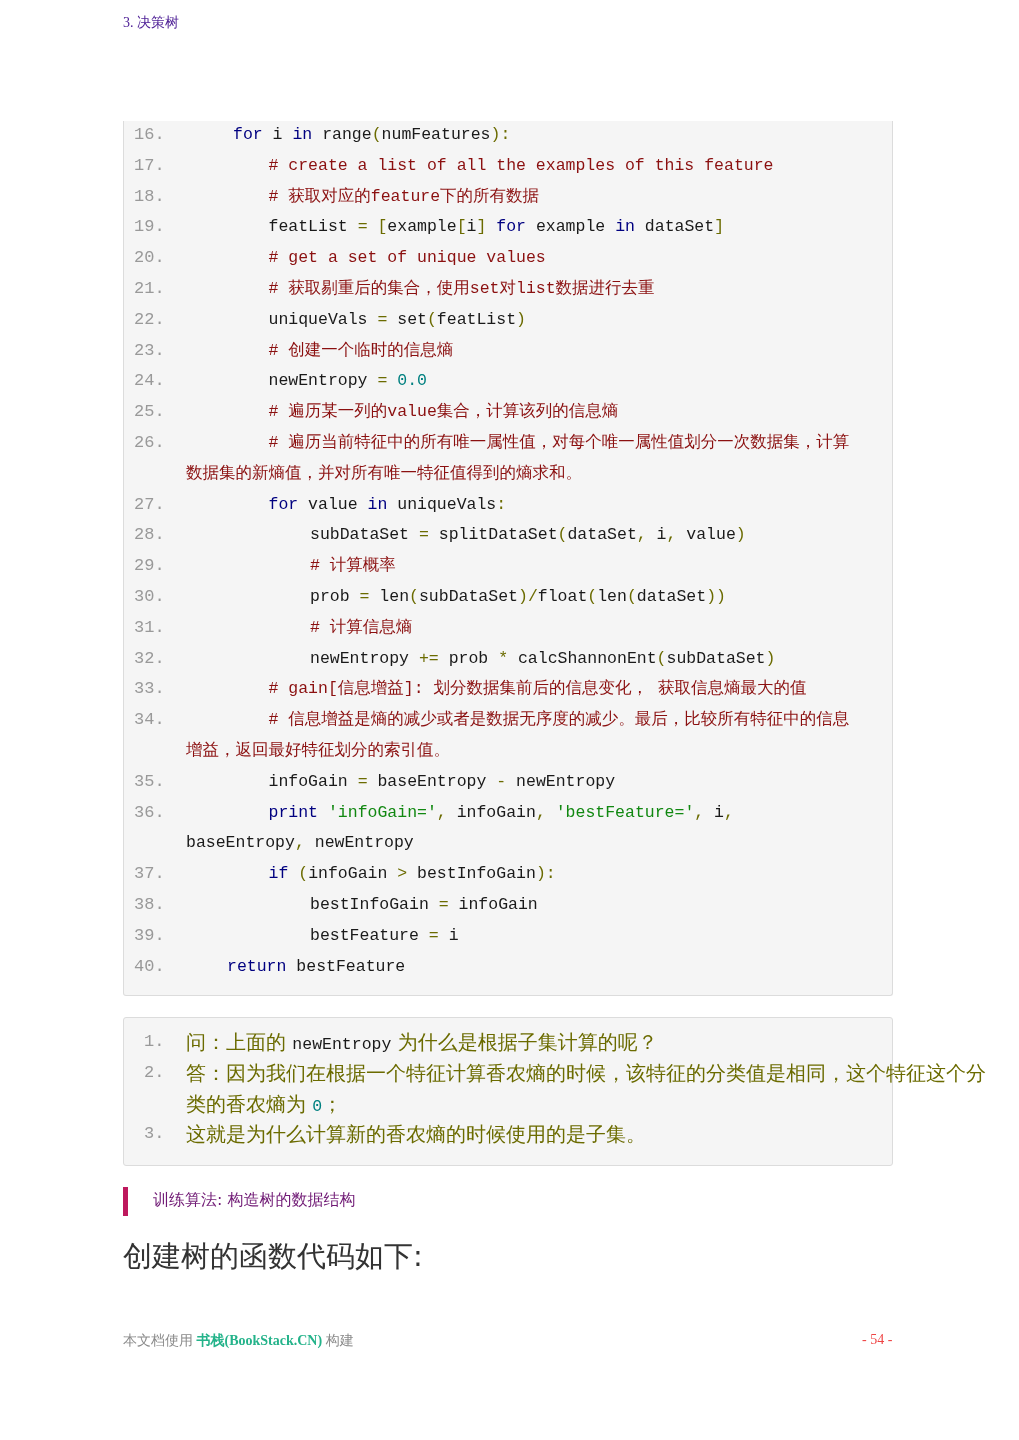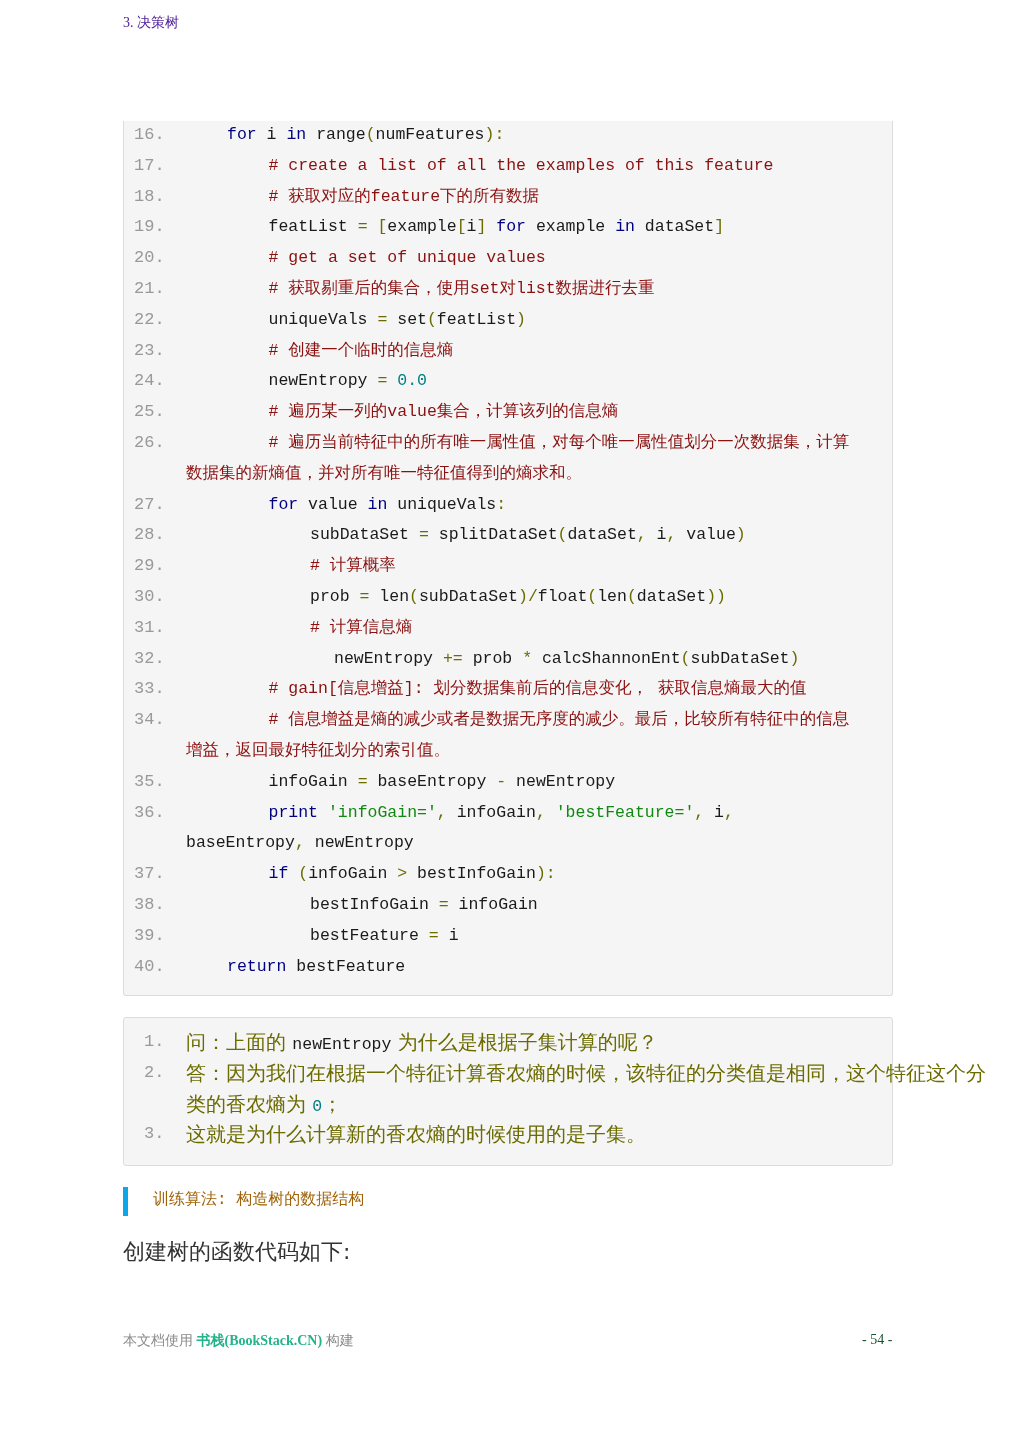--- a/index.html
+++ b/index.html
@@ -11,50 +11,50 @@
   .ln { position:absolute; left:10px; width:40px; color:#999999; font-family:"Liberation Mono", monospace; font-size:17px; }
   .content { position:absolute; left:62px; color:#1a1a1a; }
   .kw { color:#000080; }
   .cm { color:#8b1010; }
   .pn { color:#6b6b00; }
   .nm { color:#008080; }
   .st { color:#118811; }
   .op { color:#6b6b00; }
   .note-text { color:#6b6b00; font-family:"DejaVu Sans", sans-serif; font-size:20px; }
   .note-code { color:#1a1a1a; font-family:"Liberation Mono", monospace; }
-  .quote { position:absolute; left:123px; top:1187px; height:29px; border-left:5px solid #0ea5e9; padding-left:25px; font-size:16px; color:#a16207; line-height:26px;font-family:Liberation Mono, monospace; }
-  .h2 { position:absolute; left:123px; top:1237px; font-size:22px; color:#333333; }
+  .quote { position:absolute; left:123px; top:1187px; height:29px; border-left:5px solid #be185d; padding-left:25px; font-size:16px; color:#701a75; line-height:26px; }
+  .h2 { position:absolute; left:123px; top:1237px; font-size:29px; color:#333333; }
   .footer-left { position:absolute; left:123px; top:1332px; font-family:"Liberation Serif", serif; font-size:14px; color:#8a8a8a; }
   .footer-left .brand { color:#24b38a; font-weight:bold; }
-  .footer-right { position:absolute; left:862px; top:1332px; font-family:"Liberation Serif", serif; font-size:14px; color:#14532d; }
+  .footer-right { position:absolute; left:862px; top:1332px; font-family:"Liberation Serif", serif; font-size:14px; color:#ef4444; }
 </style>
 </head>
 <body>
 
 <div class="header">3. 决策树</div>
 
 <div class="code-block" id="codeBlock">
-    <div class="line" style="top: 4px;"><span class="ln">16.</span><span class="content" style="left: 103px;"><span class="kw">for</span><span> i </span><span class="kw">in</span><span> range</span><span class="pn">(</span><span>numFeatures</span><span class="pn">):</span></span></div>
+    <div class="line" style="top: 4px;"><span class="ln">16.</span><span class="content" style="left: 109px;"><span class="kw">for</span><span> i </span><span class="kw">in</span><span> range</span><span class="pn">(</span><span>numFeatures</span><span class="pn">):</span></span></div>
     <div class="line" style="top: 34.8px;"><span class="ln">17.</span><span class="content" style="left: 144.5px;"><span class="cm"># create a list of all the examples of this feature</span></span></div>
     <div class="line" style="top: 65.6px;"><span class="ln">18.</span><span class="content" style="left: 144.5px;"><span class="cm"># 获取对应的feature下的所有数据</span></span></div>
     <div class="line" style="top: 96.4px;"><span class="ln">19.</span><span class="content" style="left: 144.5px;"><span>featList </span><span class="op">=</span><span> </span><span class="pn">[</span><span>example</span><span class="pn">[</span><span>i</span><span class="pn">]</span><span> </span><span class="kw">for</span><span> example </span><span class="kw">in</span><span> dataSet</span><span class="pn">]</span></span></div>
     <div class="line" style="top: 127.2px;"><span class="ln">20.</span><span class="content" style="left: 144.5px;"><span class="cm"># get a set of unique values</span></span></div>
     <div class="line" style="top: 158px;"><span class="ln">21.</span><span class="content" style="left: 144.5px;"><span class="cm"># 获取剔重后的集合，使用set对list数据进行去重</span></span></div>
     <div class="line" style="top: 188.8px;"><span class="ln">22.</span><span class="content" style="left: 144.5px;"><span>uniqueVals </span><span class="op">=</span><span> set</span><span class="pn">(</span><span>featList</span><span class="pn">)</span></span></div>
     <div class="line" style="top: 219.6px;"><span class="ln">23.</span><span class="content" style="left: 144.5px;"><span class="cm"># 创建一个临时的信息熵</span></span></div>
     <div class="line" style="top: 250.4px;"><span class="ln">24.</span><span class="content" style="left: 144.5px;"><span>newEntropy </span><span class="op">=</span><span> </span><span class="nm">0.0</span></span></div>
     <div class="line" style="top: 281.2px;"><span class="ln">25.</span><span class="content" style="left: 144.5px;"><span class="cm"># 遍历某一列的value集合，计算该列的信息熵</span></span></div>
     <div class="line" style="top: 312px;"><span class="ln">26.</span><span class="content" style="left: 144.5px;"><span class="cm"># 遍历当前特征中的所有唯一属性值，对每个唯一属性值划分一次数据集，计算</span></span></div>
     <div class="line" style="top: 342.8px;"><span class="content" style="left: 62px;"><span class="cm">数据集的新熵值，并对所有唯一特征值得到的熵求和。</span></span></div>
     <div class="line" style="top: 373.6px;"><span class="ln">27.</span><span class="content" style="left: 144.5px;"><span class="kw">for</span><span> value </span><span class="kw">in</span><span> uniqueVals</span><span class="pn">:</span></span></div>
     <div class="line" style="top: 404.4px;"><span class="ln">28.</span><span class="content" style="left: 186px;"><span>subDataSet </span><span class="op">=</span><span> splitDataSet</span><span class="pn">(</span><span>dataSet</span><span class="pn">,</span><span> i</span><span class="pn">,</span><span> value</span><span class="pn">)</span></span></div>
     <div class="line" style="top: 435.2px;"><span class="ln">29.</span><span class="content" style="left: 186px;"><span class="cm"># 计算概率</span></span></div>
     <div class="line" style="top: 466px;"><span class="ln">30.</span><span class="content" style="left: 186px;"><span>prob </span><span class="op">=</span><span> len</span><span class="pn">(</span><span>subDataSet</span><span class="pn">)</span><span class="op">/</span><span>float</span><span class="pn">(</span><span>len</span><span class="pn">(</span><span>dataSet</span><span class="pn">))</span></span></div>
     <div class="line" style="top: 496.8px;"><span class="ln">31.</span><span class="content" style="left: 186px;"><span class="cm"># 计算信息熵</span></span></div>
-    <div class="line" style="top: 527.6px;"><span class="ln">32.</span><span class="content" style="left: 186px; margin-left: 24px;"><span>newEntropy </span><span class="op">+=</span><span> prob </span><span class="op">*</span><span> calcShannonEnt</span><span class="pn">(</span><span>subDataSet</span><span class="pn">)</span></span></div>
+    <div class="line" style="top: 527.6px;"><span class="ln">32.</span><span class="content" style="left: 186px;"><span>newEntropy </span><span class="op">+=</span><span> prob </span><span class="op">*</span><span> calcShannonEnt</span><span class="pn">(</span><span>subDataSet</span><span class="pn">)</span></span></div>
     <div class="line" style="top: 558.4px;"><span class="ln">33.</span><span class="content" style="left: 144.5px;"><span class="cm"># gain[信息增益]: 划分数据集前后的信息变化， 获取信息熵最大的值</span></span></div>
     <div class="line" style="top: 589.2px;"><span class="ln">34.</span><span class="content" style="left: 144.5px;"><span class="cm"># 信息增益是熵的减少或者是数据无序度的减少。最后，比较所有特征中的信息</span></span></div>
     <div class="line" style="top: 620px;"><span class="content" style="left: 62px;"><span class="cm">增益，返回最好特征划分的索引值。</span></span></div>
     <div class="line" style="top: 650.8px;"><span class="ln">35.</span><span class="content" style="left: 144.5px;"><span>infoGain </span><span class="op">=</span><span> baseEntropy </span><span class="op">-</span><span> newEntropy</span></span></div>
     <div class="line" style="top: 681.6px;"><span class="ln">36.</span><span class="content" style="left: 144.5px;"><span class="kw">print</span><span> </span><span class="st">'infoGain='</span><span class="pn">,</span><span> infoGain</span><span class="pn">,</span><span> </span><span class="st">'bestFeature='</span><span class="pn">,</span><span> i</span><span class="pn">,</span></span></div>
     <div class="line" style="top: 712.4px;"><span class="content" style="left: 62px;"><span>baseEntropy</span><span class="pn">,</span><span> newEntropy</span></span></div>
     <div class="line" style="top: 743.2px;"><span class="ln">37.</span><span class="content" style="left: 144.5px;"><span class="kw">if</span><span> </span><span class="pn">(</span><span>infoGain </span><span class="op">&gt;</span><span> bestInfoGain</span><span class="pn">):</span></span></div>
     <div class="line" style="top: 774px;"><span class="ln">38.</span><span class="content" style="left: 186px;"><span>bestInfoGain </span><span class="op">=</span><span> infoGain</span></span></div>
     <div class="line" style="top: 804.8px;"><span class="ln">39.</span><span class="content" style="left: 186px;"><span>bestFeature </span><span class="op">=</span><span> i</span></span></div>
     <div class="line" style="top: 835.6px;"><span class="ln">40.</span><span class="content" style="left: 103px;"><span class="kw">return</span><span> bestFeature</span></span></div>

